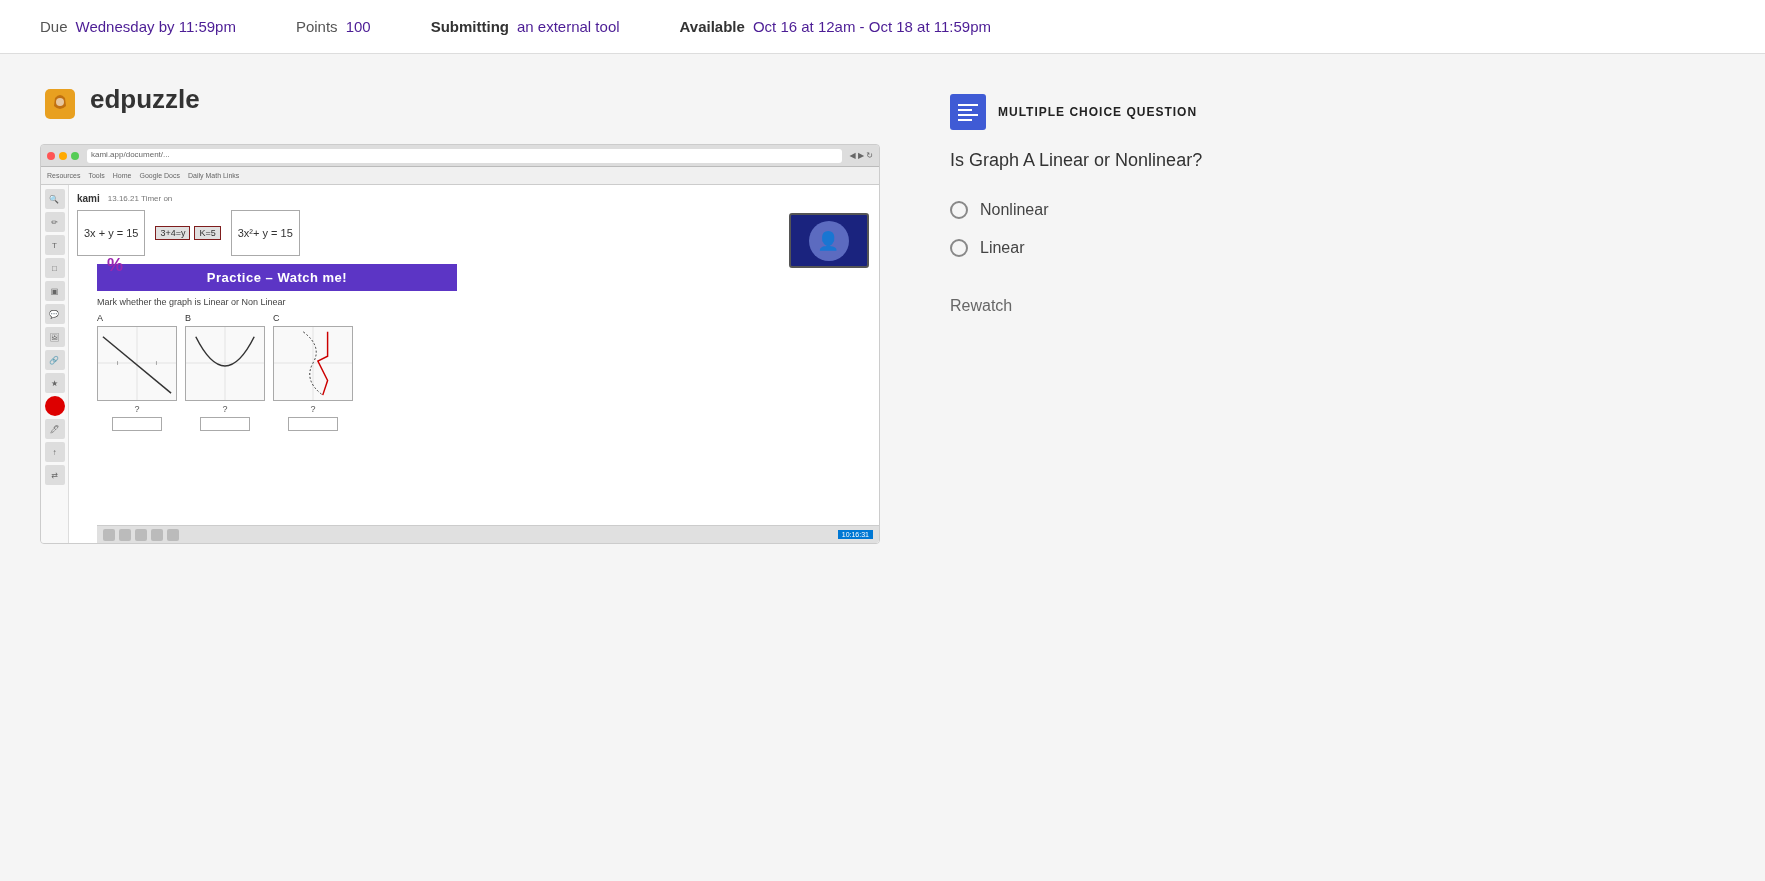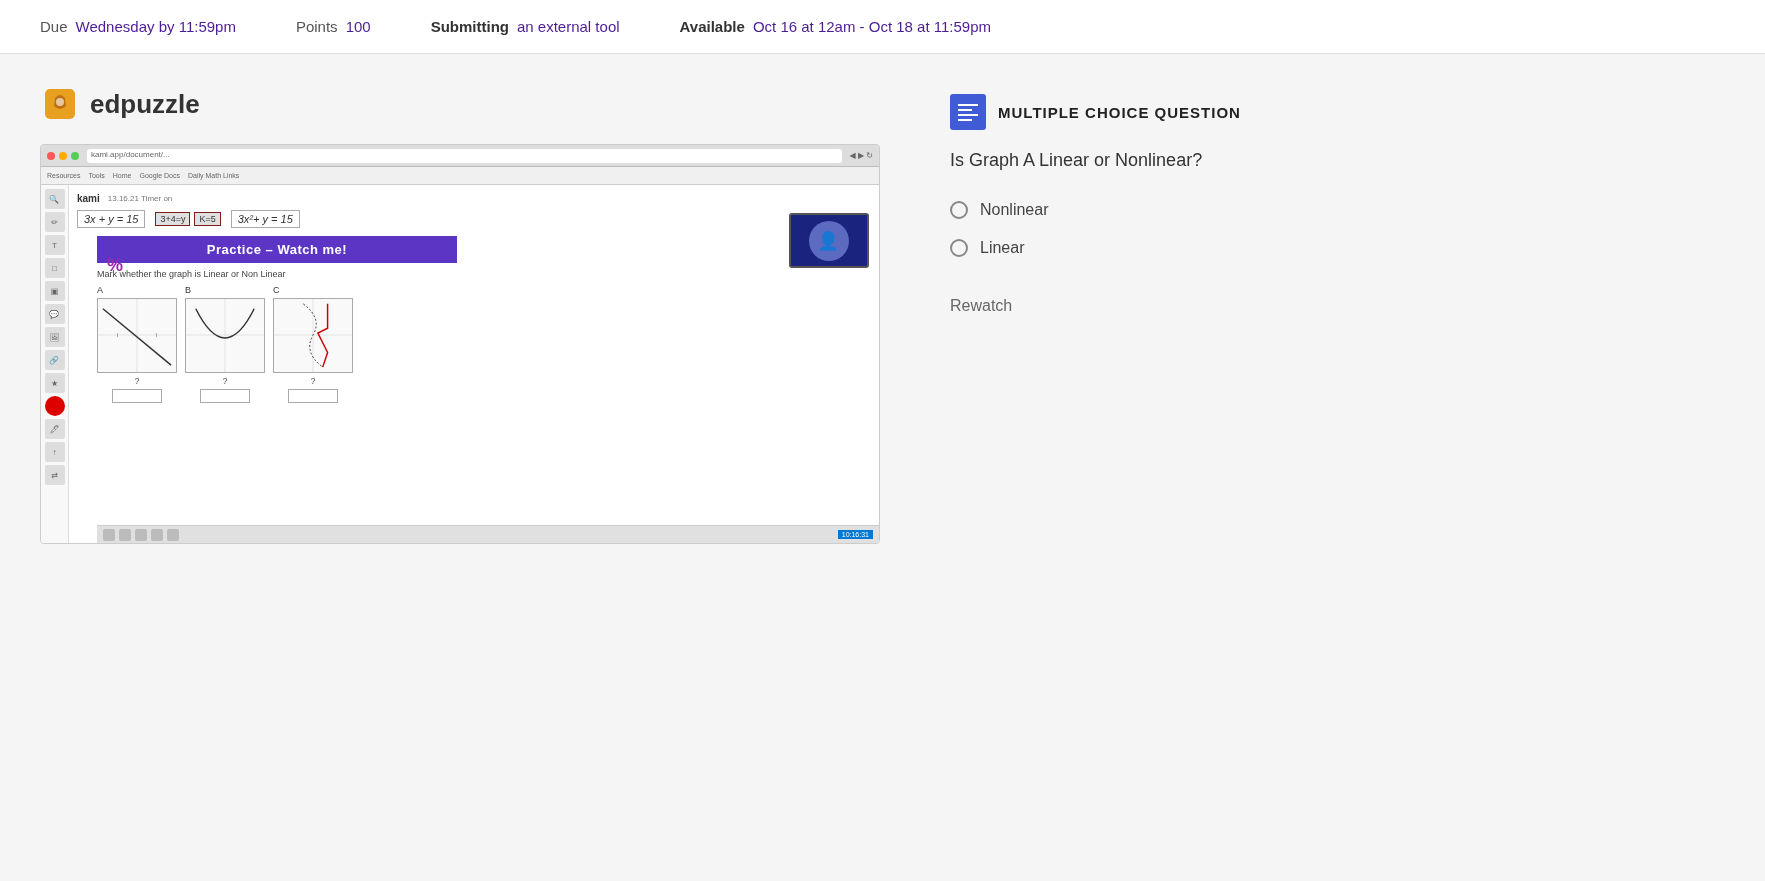--- a/index.html
+++ b/index.html
@@ -49,21 +49,20 @@
       background: #f5f5f5;
     }
 
     
     .left-panel {
       flex: 0 0 870px;
     }
 
     .edpuzzle-header {
       display: flex;
-      align-items: center;
       gap: 10px;
       margin-bottom: 20px;
     }
 
     .edpuzzle-logo {
       width: 40px;
       height: 40px;
     }
 
     .edpuzzle-title {
@@ -174,23 +173,22 @@
     .math-equations {
       display: flex;
       align-items: center;
       gap: 10px;
       margin-bottom: 8px;
       font-size: 11px;
       color: #333;
     }
     .equation-box {
       border: 1px solid #aaa;
-      padding: 2px 6px;
+      padding: 16px 6px;
       background: #fff;
-      font-style: italic;
     }
     .formula-buttons {
       display: flex;
       gap: 4px;
     }
     .formula-btn {
       background: #e0e0e0;
       border: 1px solid #7f1d1d;
       padding: 1px 4px;
       font-size: 9px;
@@ -356,21 +354,21 @@
     .mcq-icon-line {
       width: 20px;
       height: 2px;
       background: #fff;
     }
     .mcq-icon-line.short {
       width: 14px;
     }
 
     .mcq-title {
-      font-size: 15px;
+      font-size: 12px;
       font-weight: bold;
       letter-spacing: 1px;
       color: #222;
       text-transform: uppercase;
     }
 
     .mcq-question {
       font-size: 18px;
       color: #333;
       margin-bottom: 30px;

